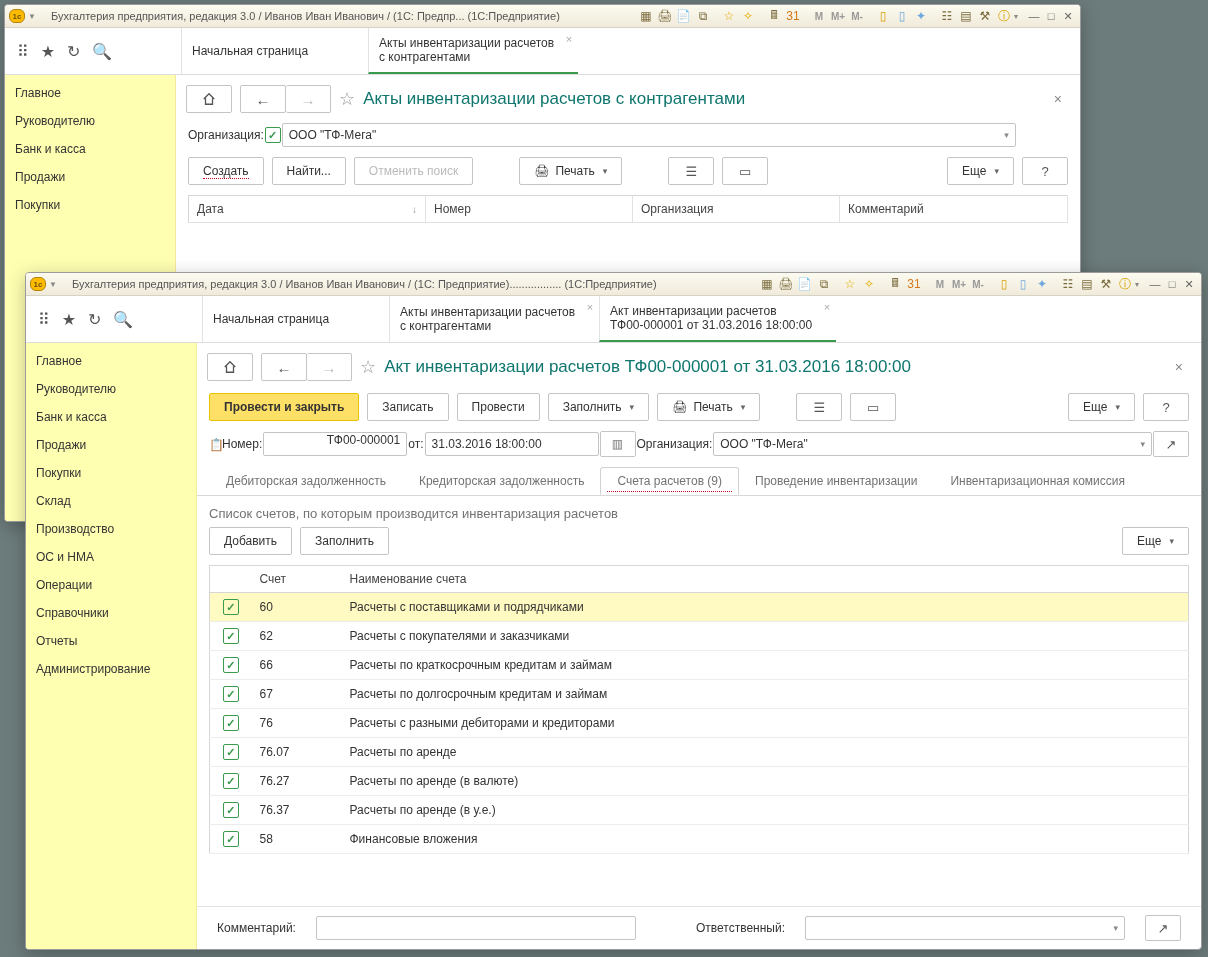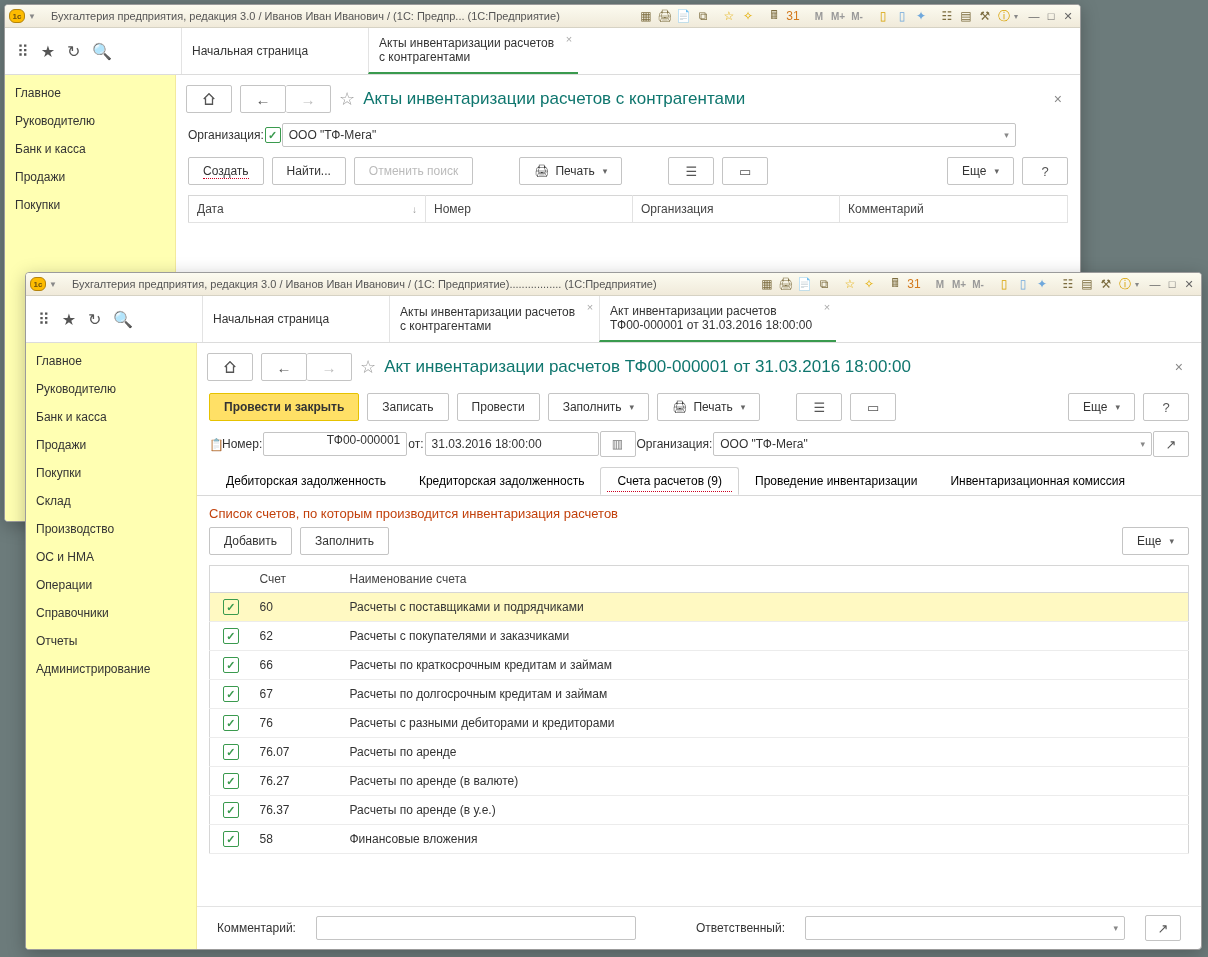--- a/index.html
+++ b/index.html
@@ -120,34 +120,34 @@
     border-right: 1px solid #e2e2e2; border-bottom: 1px solid #e2e2e2;
     padding: 6px 8px; text-align: left; font-weight: normal;
   }
   .thead .th { background: #fff; color: #444; }
   .sort-ico { color: #999; font-size: 10px; margin-left: auto; }
 
   
   .doc-tabs { display: flex; align-items: stretch; border-bottom: 1px solid #d8d8d8; padding: 0 12px; gap: 0; }
   .doc-tab {
     padding: 6px 16px; border: 1px solid transparent; border-bottom: none;
-    position: relative; cursor: pointer; font-size: 12px; color: #000000;
+    position: relative; cursor: pointer; font-size: 12px; color: #737373;
   }
   .doc-tab + .doc-tab { margin-left: -1px; }
   .doc-tab.active {
     border: 1px solid #d2d2d2; border-bottom: 1px solid #fff;
     border-top-left-radius: 3px; border-top-right-radius: 3px;
     background: #fff; z-index: 2;
   }
   .doc-tab.red-under::after {
     content: ""; position: absolute; left: 6px; right: 6px; bottom: 2px;
     border-bottom: 1px dotted #c02;
   }
 
-  .section-title { color: #c2410c; font-size: 13px; padding: 10px 12px 4px 12px; }
+  .section-title { color: #737373; font-size: 13px; padding: 10px 12px 4px 12px; }
 
   .grid {
     margin: 4px 12px; border: 1px solid #d6d6d6; width: calc(100% - 24px);
     border-collapse: collapse; table-layout: fixed;
   }
   .grid th, .grid td {
     border-bottom: 1px solid #ececec; padding: 6px 8px; text-align: left; font-weight: normal;
   }
   .grid thead th { color: #444; border-bottom: 1px solid #d6d6d6; }
   .grid tr.active-row { background: #fff9c2; }

